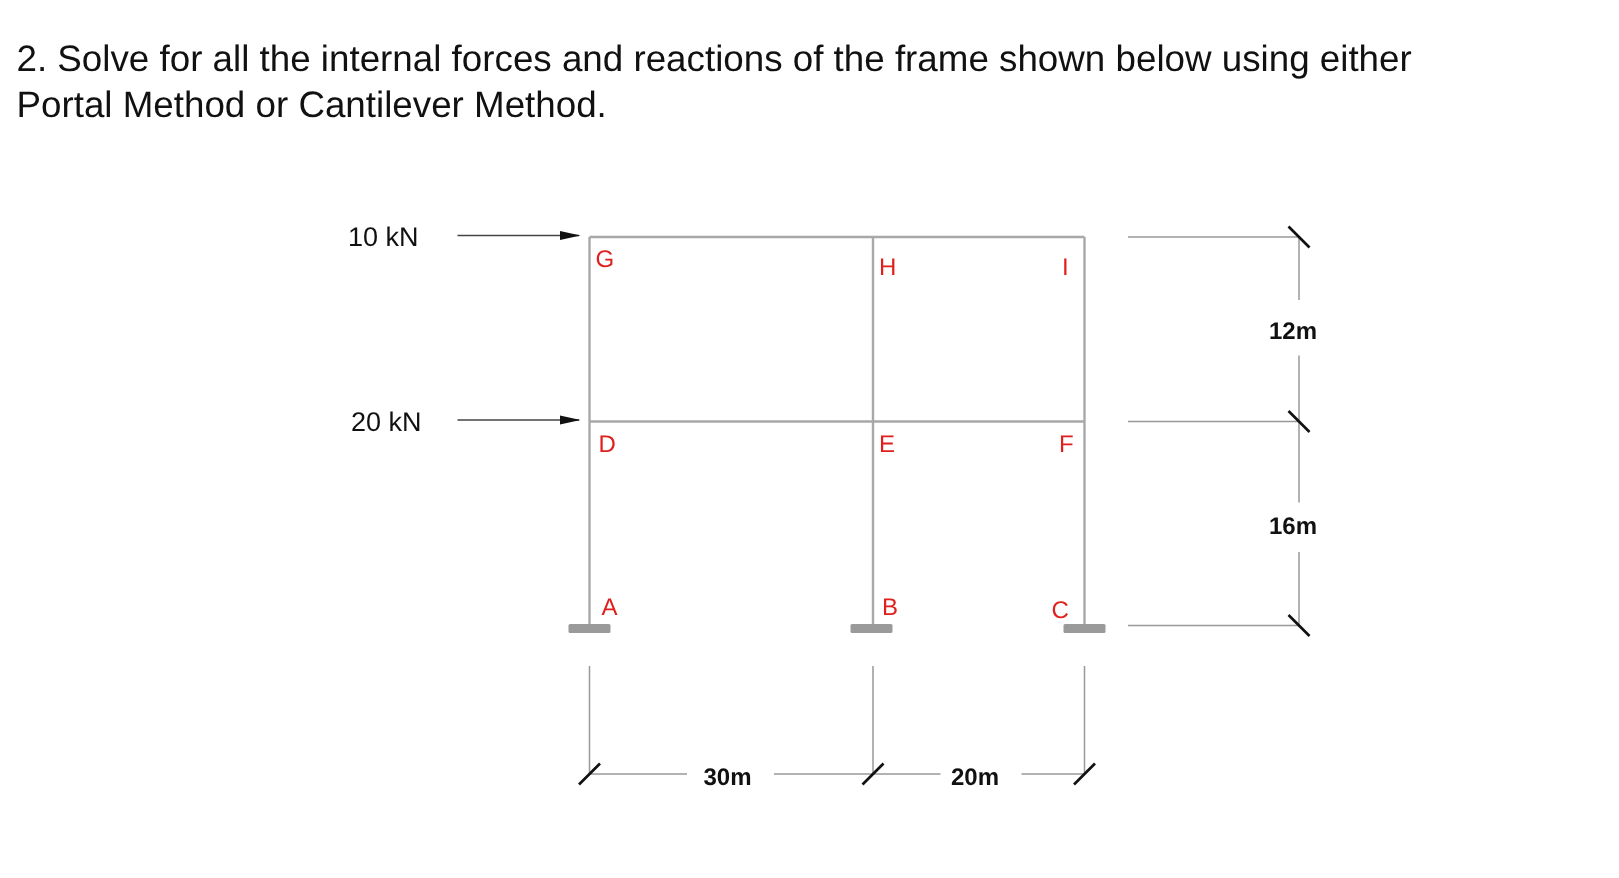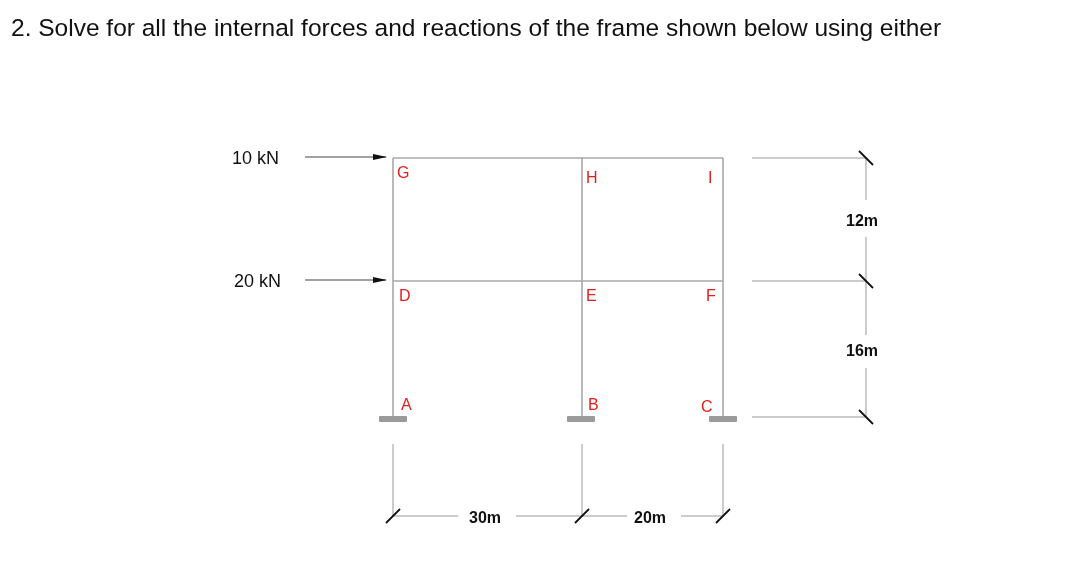--- a/index.html
+++ b/index.html
@@ -1,27 +1,28 @@
 <!DOCTYPE html>
 <html><head>
 <meta charset="utf-8">
 <style>
   html, body { margin: 0; padding: 0; background: #ffffff; }
   body { width: 1079px; height: 585px; position: relative; overflow: hidden;
          font-family: "Liberation Sans", sans-serif; color: #111; }
-  .question { position: absolute; left: 11px; top: 12px; font-size: 24.5px; line-height: 31px; color: #111; }
+  .question { position: absolute; left: 11px; top: 24px; font-size: 24.5px; line-height: 31px; color: #111; }
   .question div { white-space: nowrap; }
   svg.frame { position: absolute; left: 0; top: 0; }
   .lbl { font-family: "Liberation Sans", sans-serif; }
 </style>
 </head>
 <body>
 
 <div class="question">
   <div>2. Solve for all the internal forces and reactions of the frame shown below using either</div>
+  <div>Portal Method or Cantilever Method.</div>
 </div>
 
 <svg class="frame" width="1079" height="585" viewBox="0 0 1079 585">
   <defs>
     <marker id="arrowhead" markerWidth="14" markerHeight="8" refX="13" refY="4" orient="auto" markerUnits="userSpaceOnUse">
       <path d="M0,1 L14,4 L0,7 Z" fill="#111"></path>
     </marker>
   </defs>
 
   <g stroke="#a8a8a8" stroke-width="1.6" fill="none">

